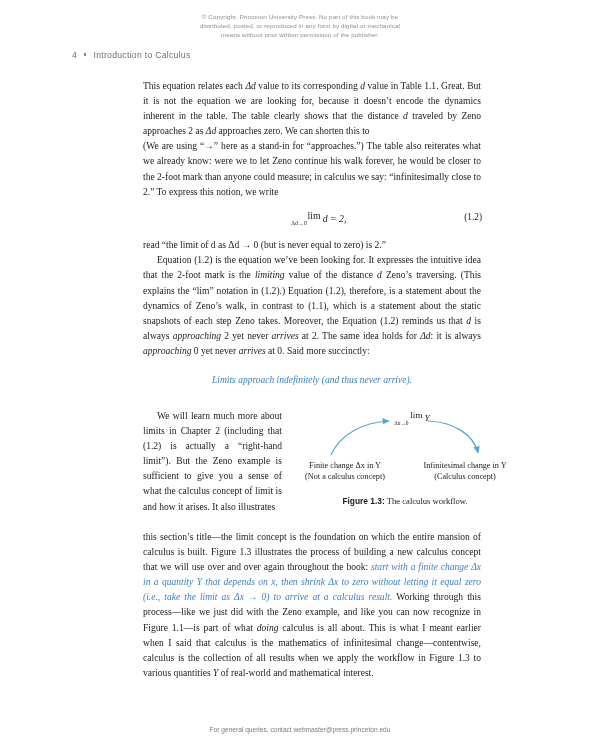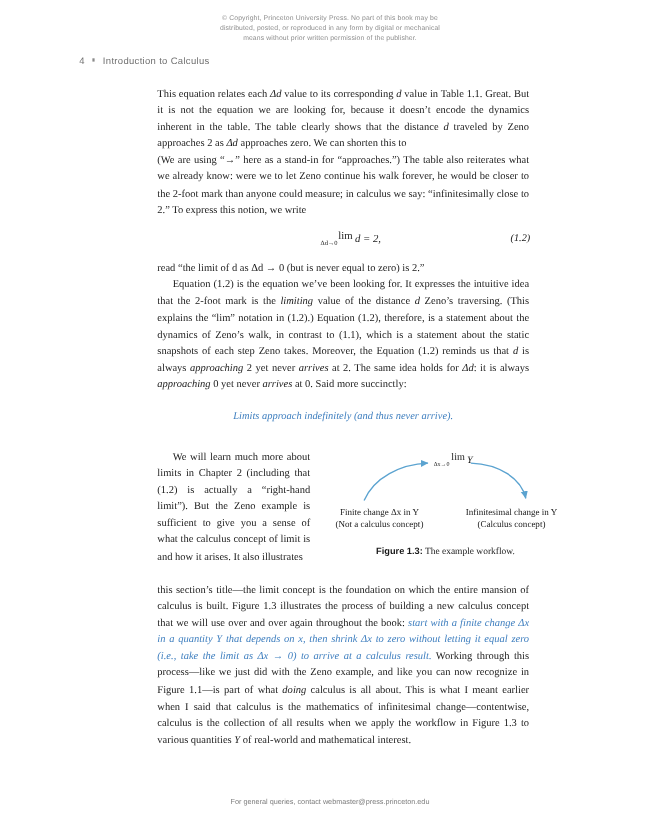--- a/index.html
+++ b/index.html
@@ -77,21 +77,20 @@
     margin-bottom: 11px;
     font-size: 9.8px;
     position: relative;
   }
   .eqnum {
     position: absolute;
     right: -1px;
     top: 50%;
     transform: translateY(-50%);
     font-size: 9.3px;
-    font-style: italic;
   }
   .limbox {
     display: inline-block;
     position: relative;
     text-align: center;
     vertical-align: middle;
     margin-right: 2px;
   }
   .limbox .op { display: block; line-height: 10px; margin-left: 30px; }
   .limbox .sub {
@@ -257,21 +256,21 @@
     <div>(Calculus concept)</div>
   </div>
 
   <div class="fig-label left">
     <div>Finite change Δx in Y</div>
     <div>(Not a calculus concept)</div>
   </div>
 
   <div class="fig-caption">
     <span class="lbl">Figure 1.3:</span>
-    <span>The example workflow.</span>
+    <span>The calculus workflow.</span>
   </div>
 </div>
 
 <div class="tail">
   <p class="noindent"><span>this section’s title—the limit concept is the foundation on which the entire mansion of calculus is built. Figure 1.3 illustrates the process of building a new calculus concept that we will use over and over again throughout the book: </span><span class="blue-it">start with a finite change Δx in a quantity Y that depends on x, then shrink Δx to zero without letting it equal zero (i.e., take the limit as Δx → 0) to arrive at a calculus result.</span><span> Working through this process—like we just did with the Zeno example, and like you can now recognize in Figure 1.1—is part of what </span><span class="it">doing</span><span> calculus is all about. This is what I meant earlier when I said that calculus is the mathematics of infinitesimal change—contentwise, calculus is the collection of all results when we apply the workflow in Figure 1.3 to various quantities </span><span class="mvar">Y</span><span> of real-world and mathematical interest.</span></p>
 </div>
 
 <div class="footer">For general queries, contact webmaster@press.princeton.edu</div>
 
 </body></html>

